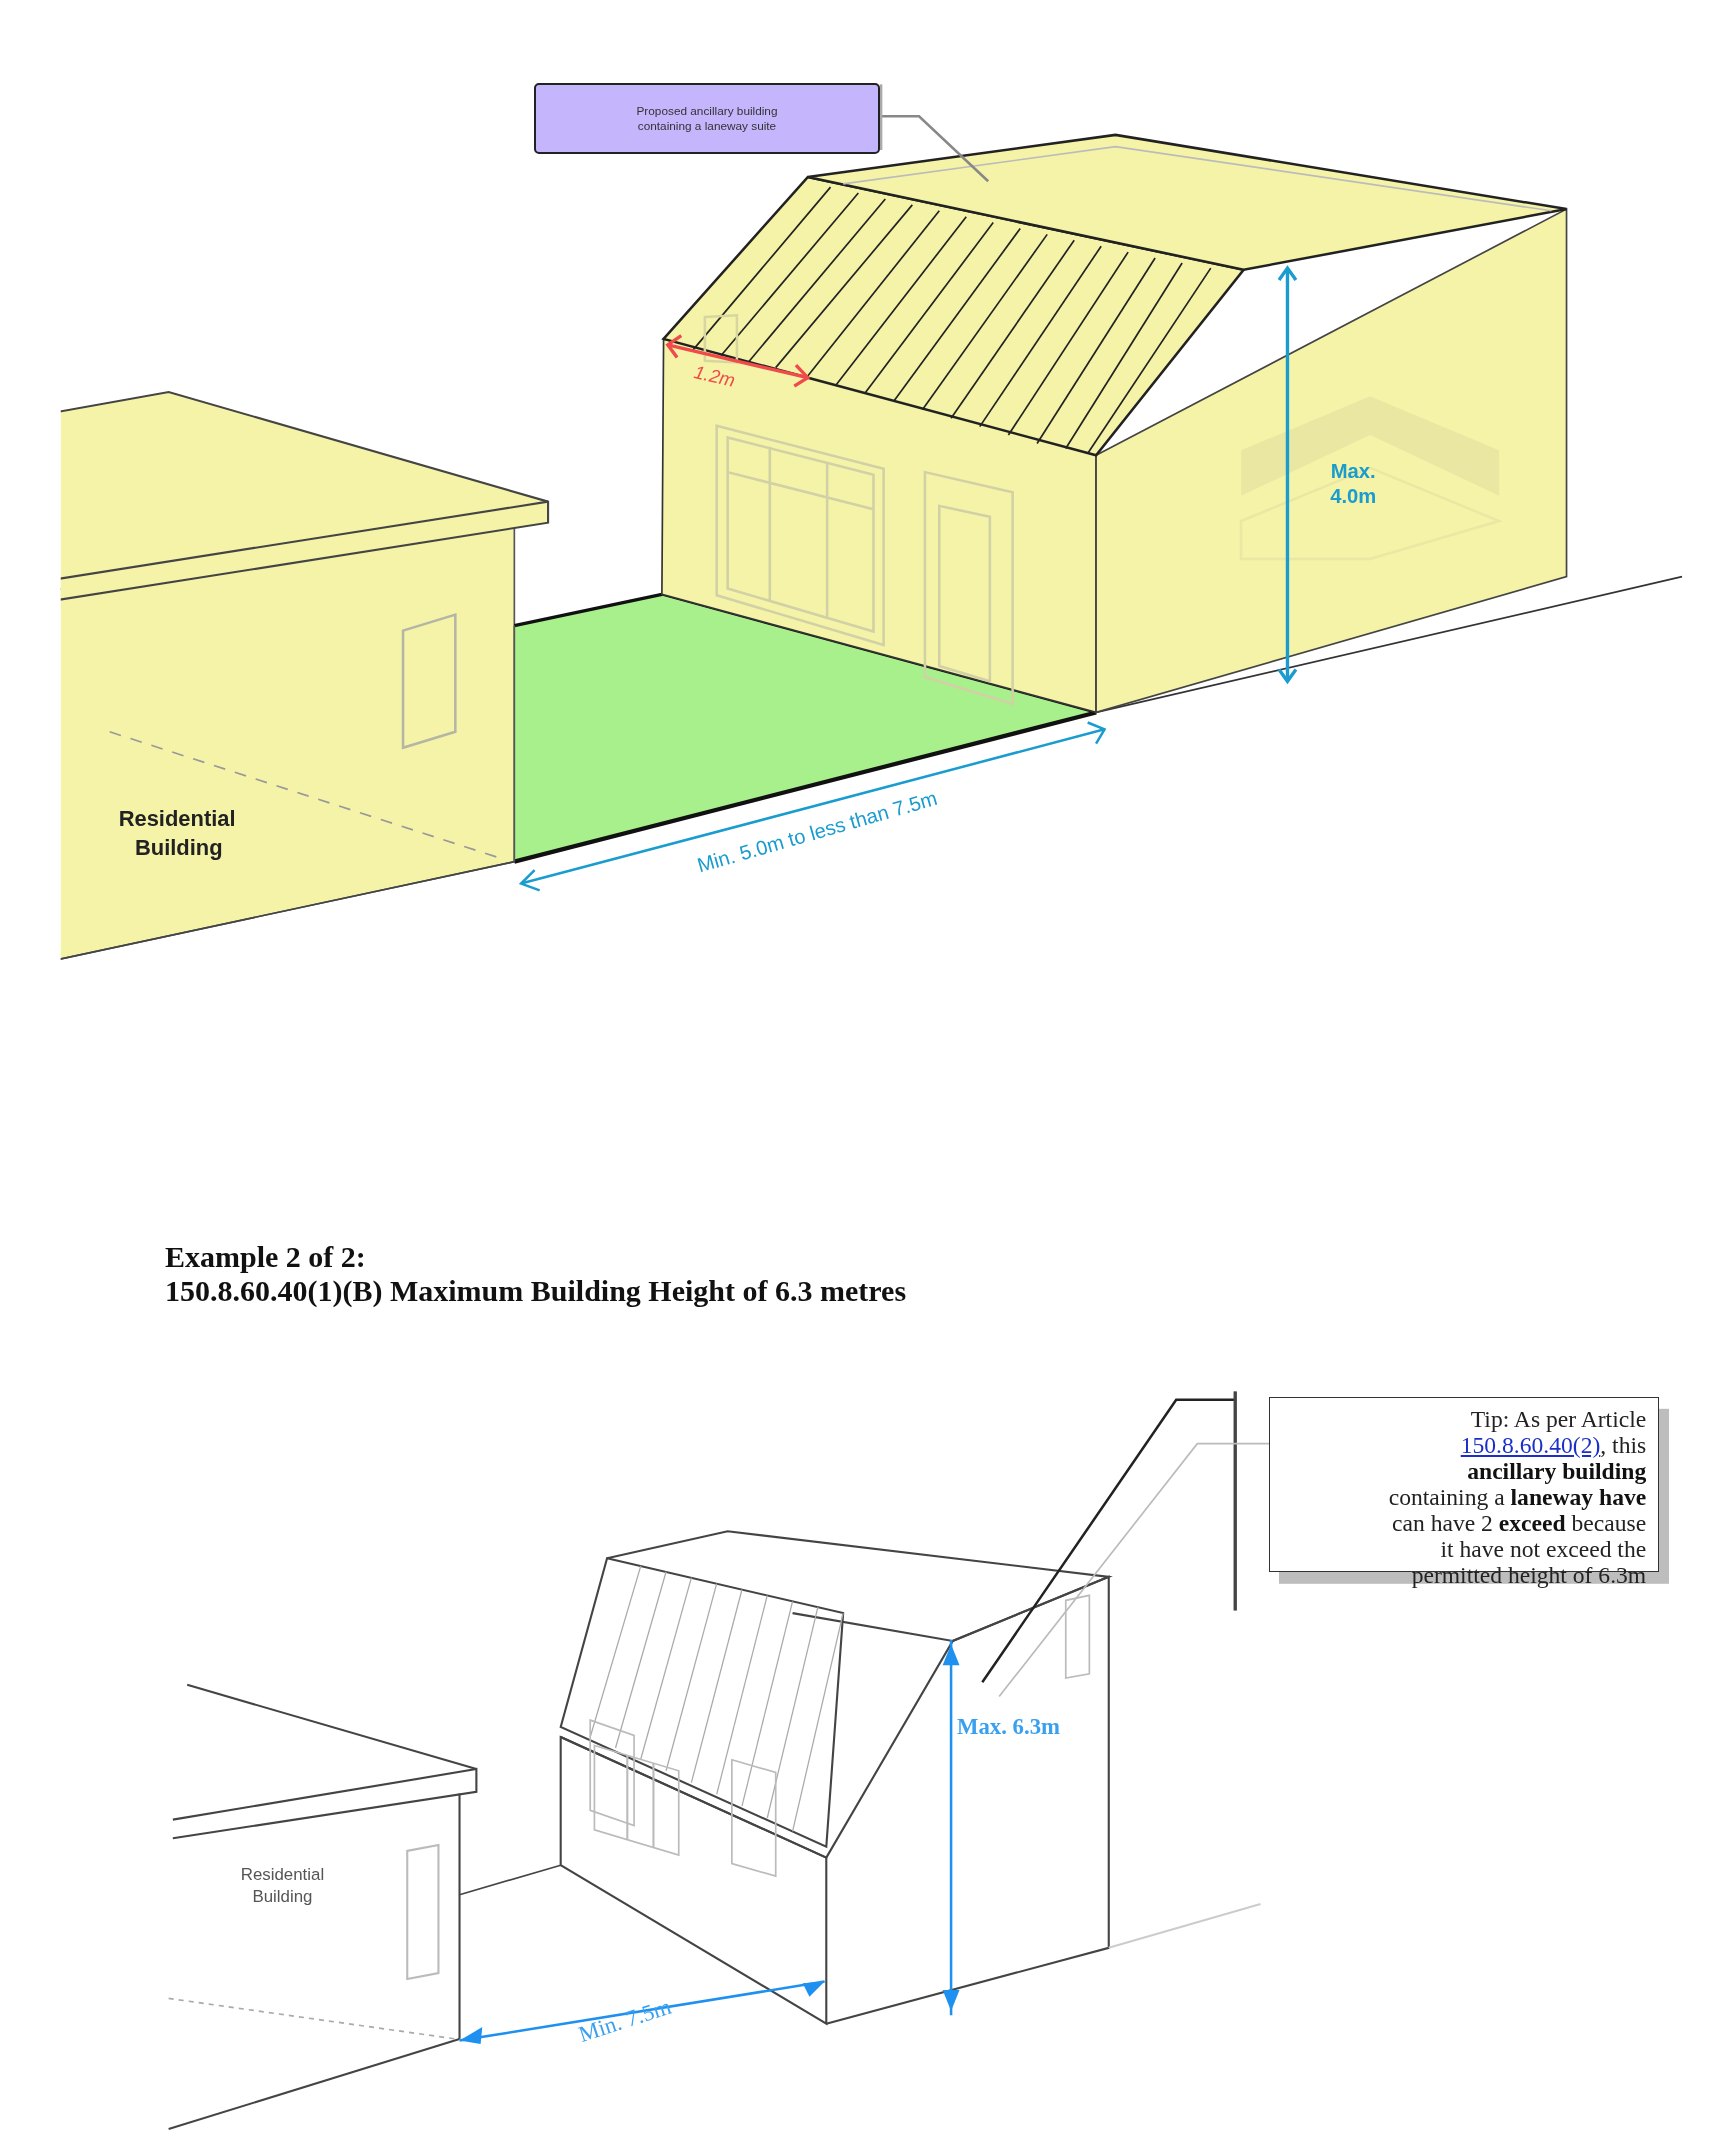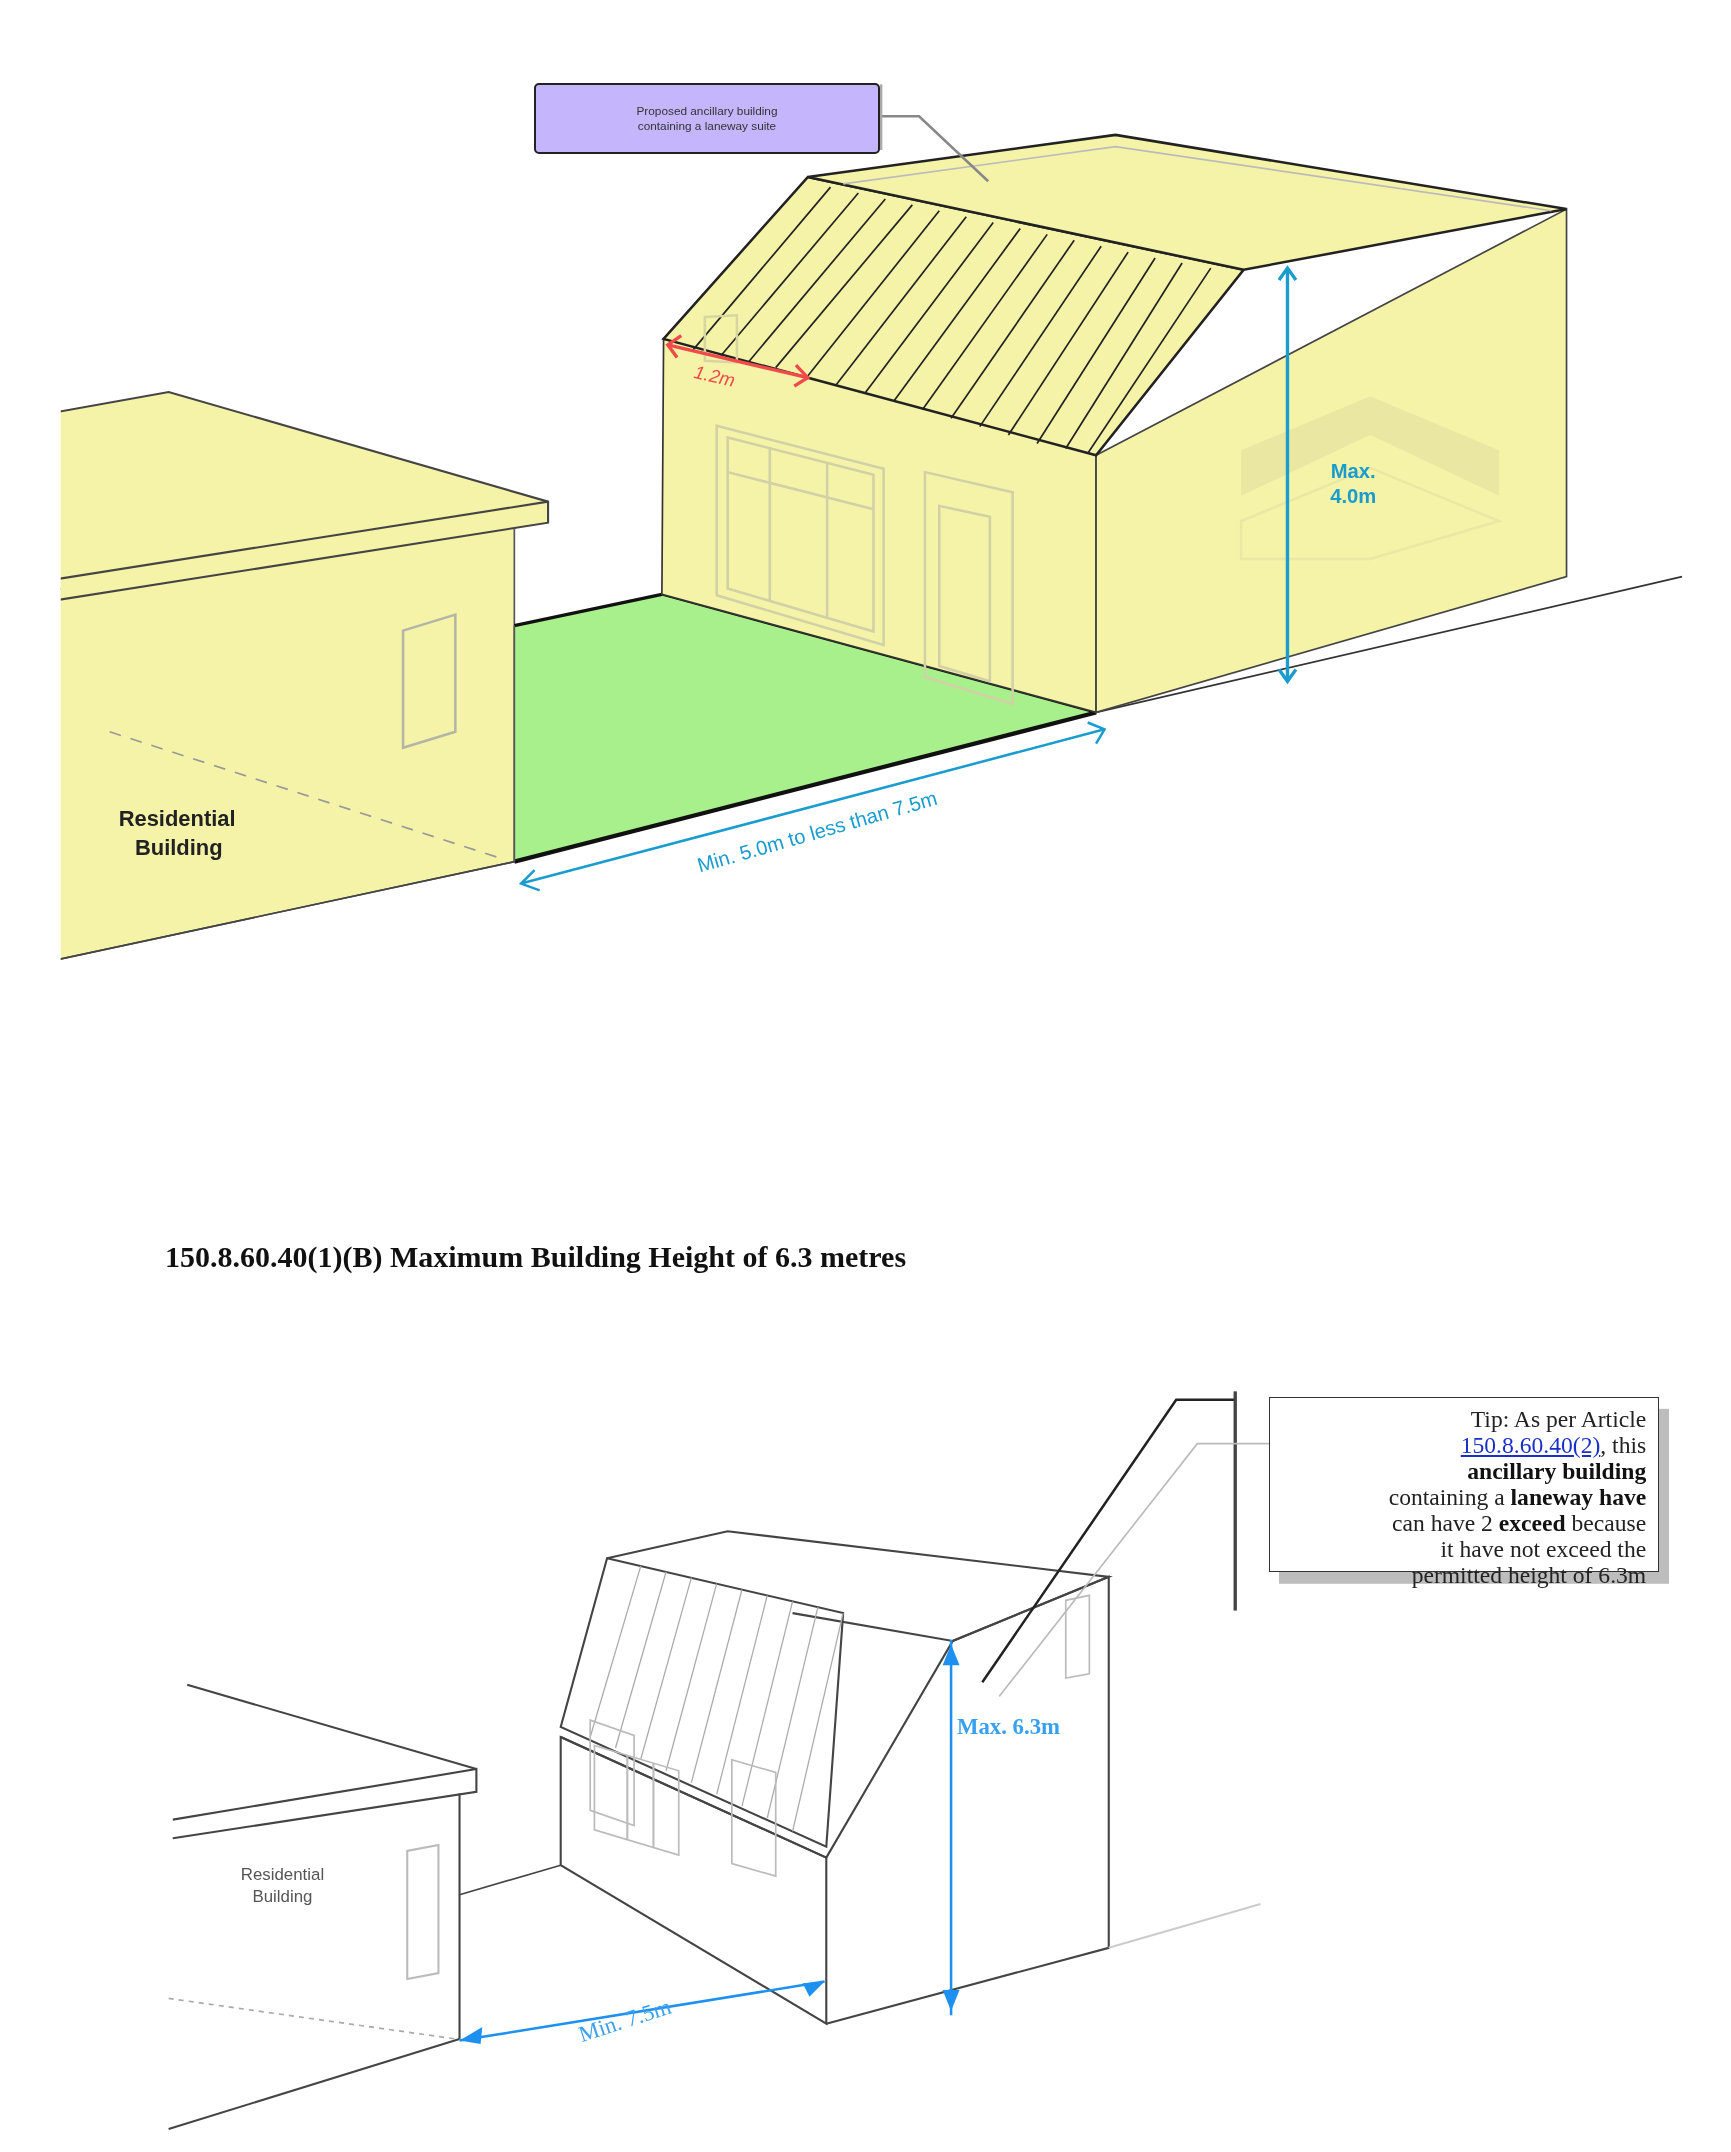--- a/index.html
+++ b/index.html
@@ -132,20 +132,21 @@
 </svg>
 
 <div id="top-callout">
   <div>
     <div>Proposed ancillary building</div>
     <div>containing a laneway suite</div>
   </div>
 </div>
 
 <div id="ex2-heading">
+  <div>Example 2 of 2:</div>
   <div>150.8.60.40(1)(B) Maximum Building Height of 6.3 metres</div>
 </div>
 
 <svg class="layer" width="1731" height="2152" viewBox="0 0 2053 2552" style="top:0">
 
   <g stroke="#444" fill="none" stroke-width="2.5">
     <line x1="222" y1="1998" x2="565" y2="2098"></line>
     <polyline points="205,2158 565,2098 565,2125 205,2180"></polyline>
     <line x1="545" y1="2127" x2="545" y2="2418"></line>
     <line x1="200" y1="2525" x2="545" y2="2418"></line>

